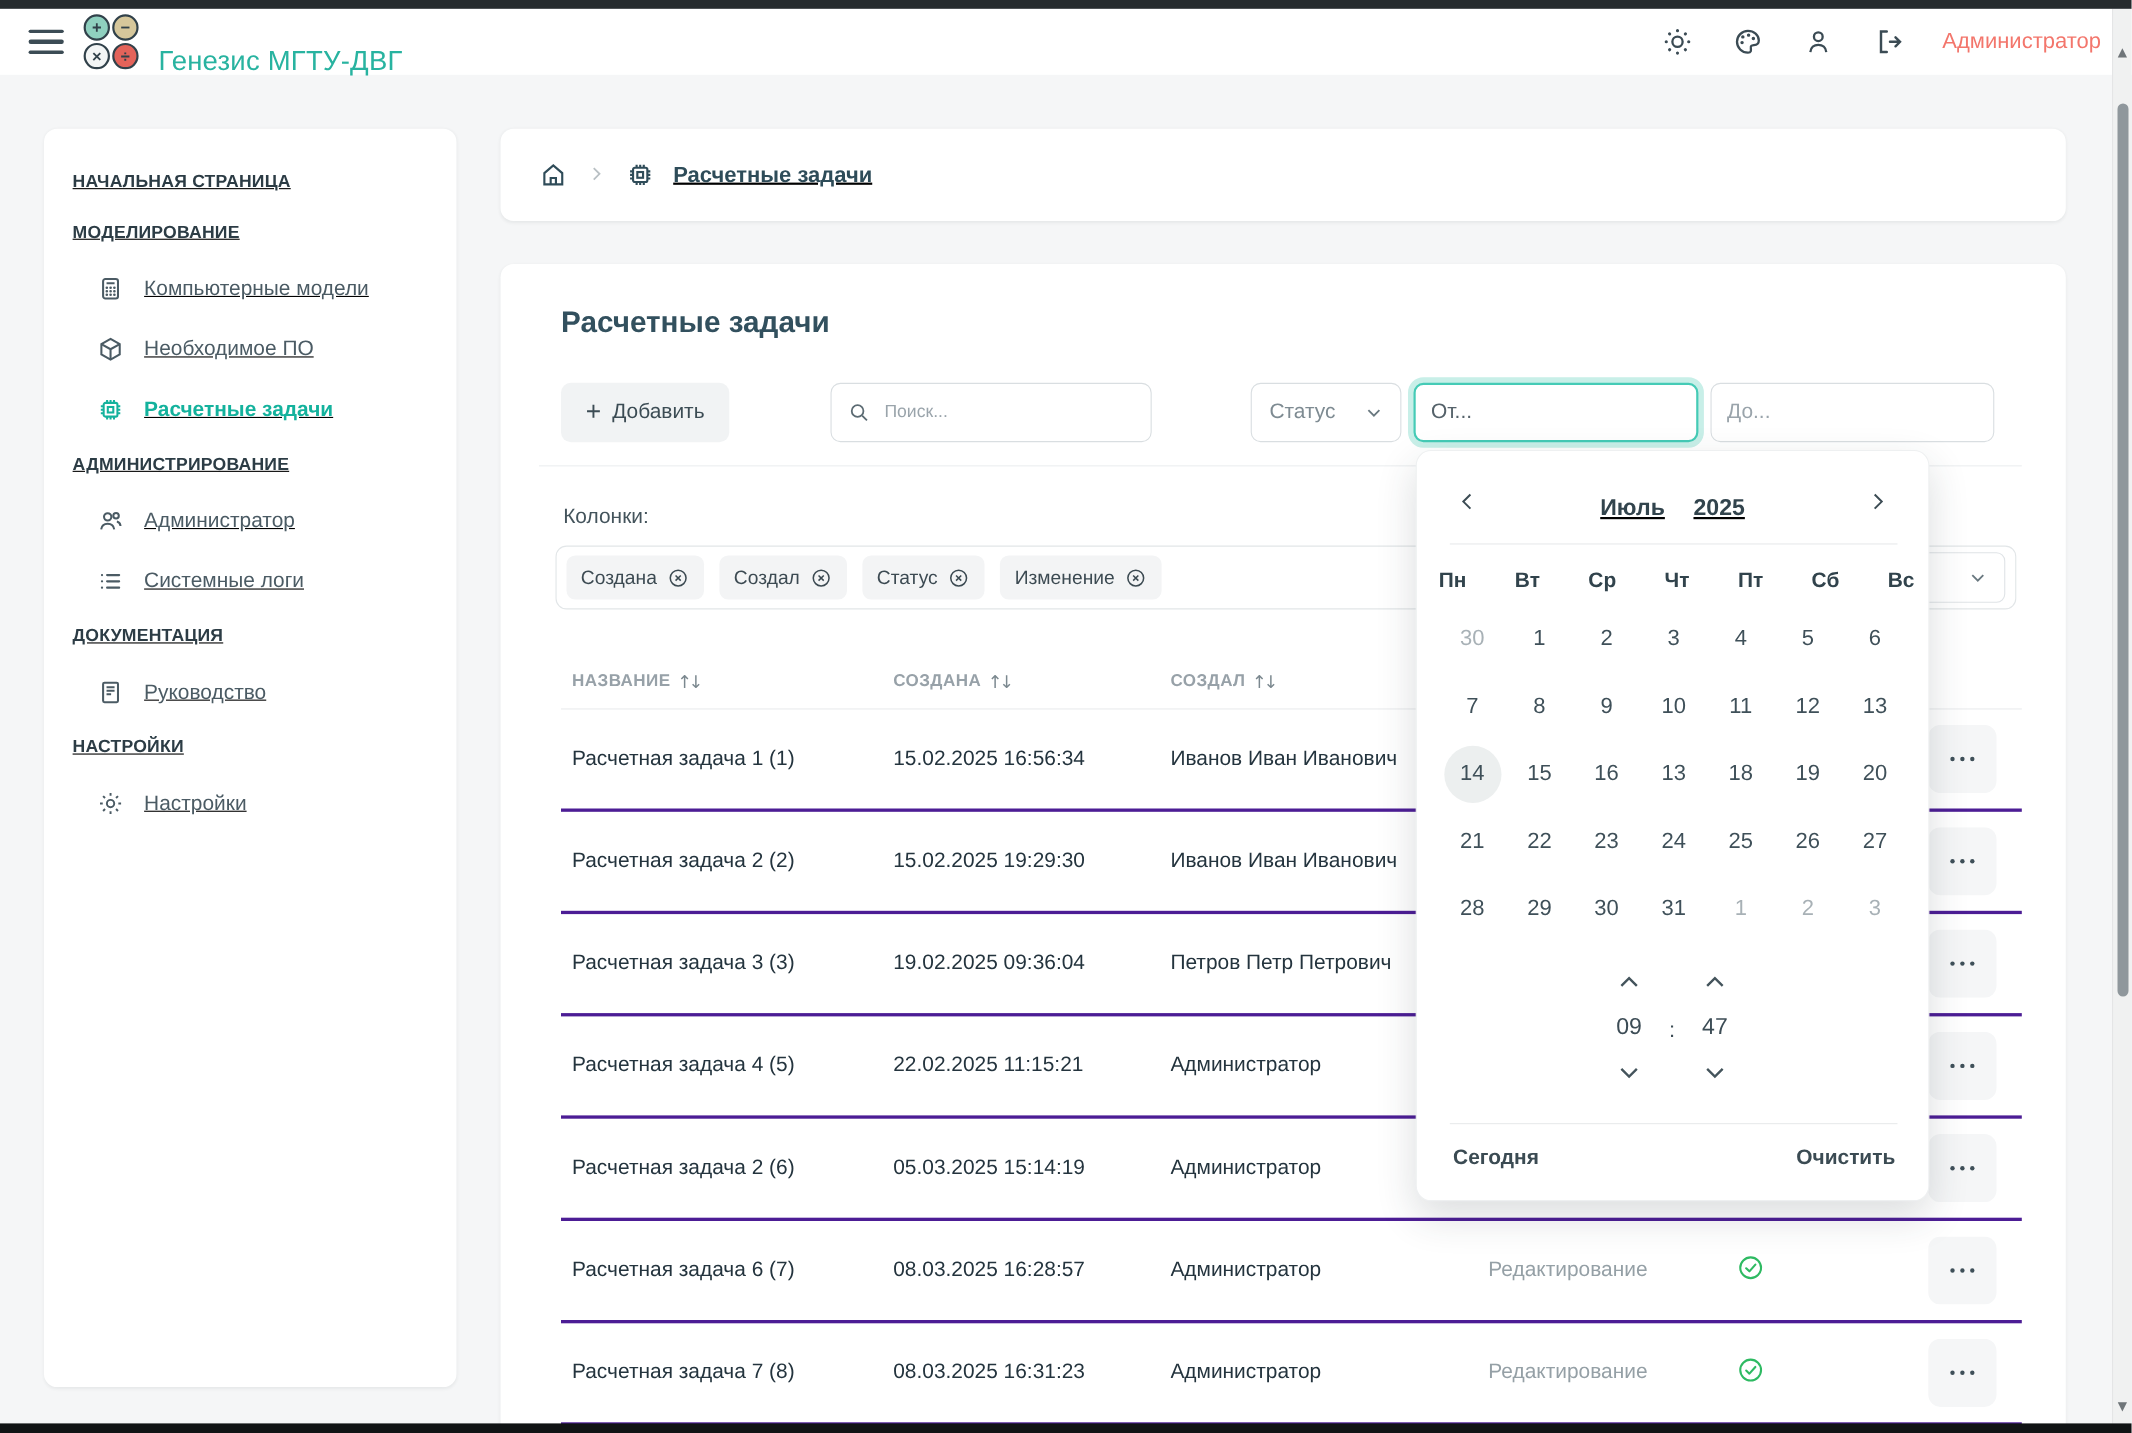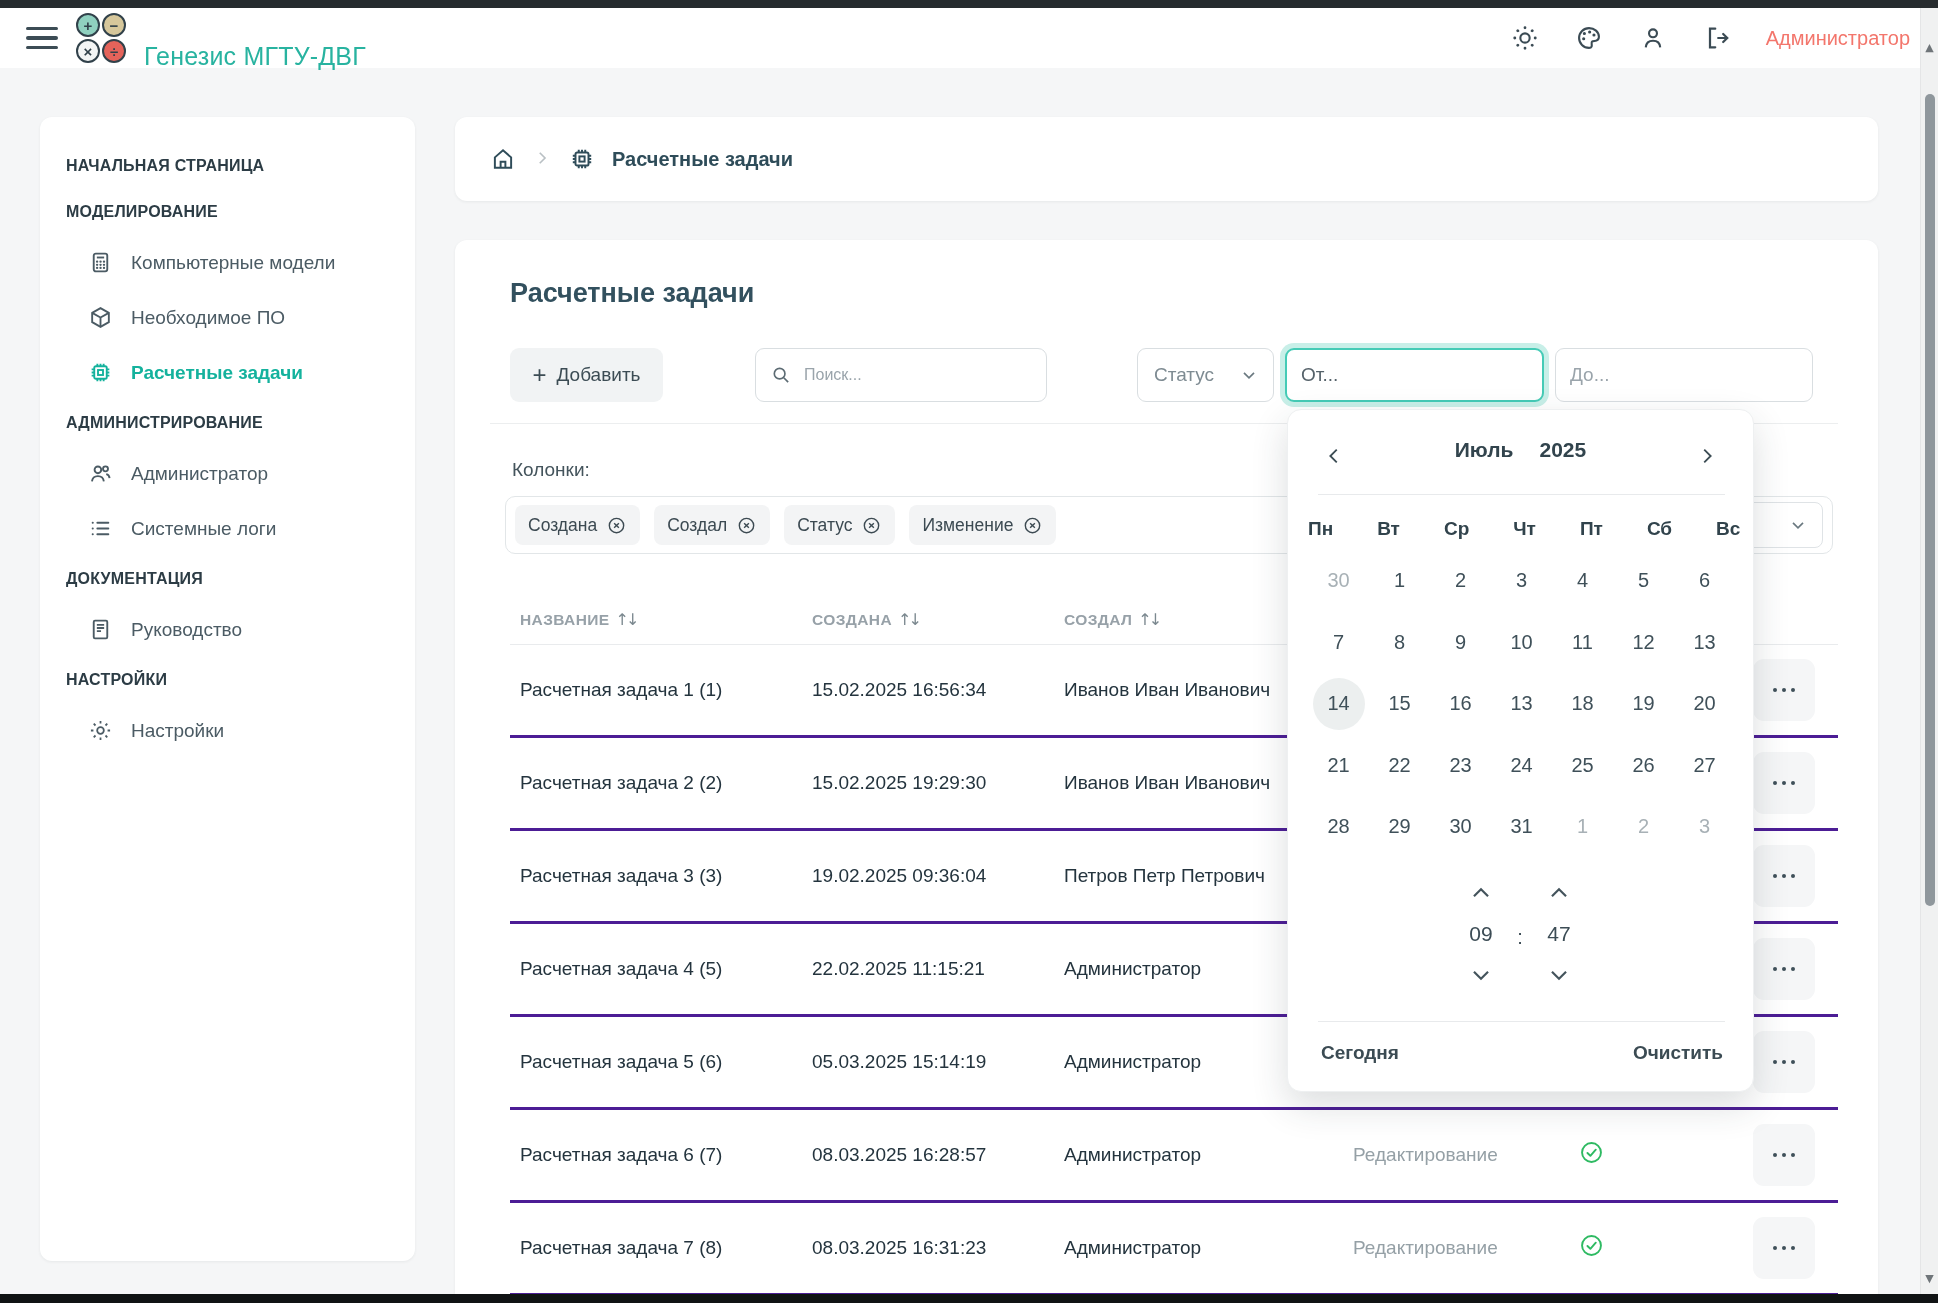--- a/index.html
+++ b/index.html
@@ -19,21 +19,21 @@
   .lc.minus{background:#d6c79b;}
   .lc.times{background:#f3f5f5;}
   .lc.divide{background:#e4635a;}
   .app-title{font-size:25px;font-weight:400;color:#28b3a0;letter-spacing:.2px;margin-top:36px;}
   .appbar-right{display:flex;align-items:center;gap:34px;}
   .hicon{width:30px;height:30px;color:#3b4b54;display:flex;align-items:center;justify-content:center;cursor:pointer;background:none;border:none;padding:0;}
   .hicon svg{width:28px;height:28px;}
   .role{font-size:20px;color:#f3766c;}
 
   
-  .card{position:absolute;background:#fff;border-radius:12px;box-shadow:0 1px 3px rgba(40,50,60,.07);}
+  .card{position:absolute;background:#fff;border-radius:12px;box-shadow:0 1px 3px rgba(40,50,60,.07);text-decoration:underline;}
 
   
   .sidebar{left:40px;top:117px;width:375px;height:1144px;padding:26px 0 0 0;}
   .side-section{padding:14px 0 14px 26px;font-size:16px;font-weight:700;color:#2c3c45;letter-spacing:.2px;}
   .side-item{height:55px;display:flex;align-items:center;gap:18px;padding-left:47px;font-size:19px;color:#4b5b64;cursor:pointer;}
   .side-item .si-icon{width:26px;height:26px;display:flex;align-items:center;justify-content:center;color:#4b5b64;}
   .side-item .si-icon svg{width:25px;height:25px;}
   .side-item.active{color:#14b29d;font-weight:700;}
   .side-item.active .si-icon{color:#14b29d;}
 
@@ -84,21 +84,21 @@
   .td:first-child{padding-left:10px;}
   .td.status{color:#95a0a6;}
   .td.check{padding-left:25px;}
   .td.check svg{width:27px;height:27px;}
   .td.actions{display:flex;justify-content:flex-end;padding-right:23px;}
   .dots-btn{width:62px;height:62px;background:#f5f6f7;border:none;border-radius:11px;display:flex;align-items:center;justify-content:center;gap:4.5px;cursor:pointer;}
   .dots-btn i{width:4.5px;height:4.5px;border-radius:50%;background:#3f5059;}
 
   
   .calendar{position:absolute;left:1287px;top:409px;width:467px;height:683px;background:#fff;border:1px solid #eef0f1;border-radius:14px;box-shadow:0 14px 36px rgba(35,48,59,.16);z-index:30;}
-  .cal-nav{position:absolute;left:0;top:28px;width:100%;height:36px;display:flex;align-items:flex-start;}
+  .cal-nav{position:absolute;left:0;top:28px;width:100%;height:36px;display:flex;align-items:flex-end;text-decoration:underline;}
   .cal-prev,.cal-next{position:absolute;width:36px;height:36px;background:none;border:none;color:#3c4c54;cursor:pointer;display:flex;align-items:center;justify-content:center;}
   .cal-prev{left:28px;}
   .cal-next{right:28px;}
   .cal-prev svg,.cal-next svg{width:22px;height:22px;}
   .cal-title{margin:0 auto;display:flex;gap:26px;font-size:21px;font-weight:700;color:#32444d;}
   .cal-divider{position:absolute;left:30px;top:84px;width:407px;height:1px;background:#e8eaec;}
   .cal-weekdays,.cal-days{position:absolute;left:20px;width:427px;display:grid;grid-template-columns:repeat(7,1fr);}
   .cal-weekdays{top:100px;gap:44px;}
   .wd{height:38px;display:flex;align-items:center;justify-content:center;font-size:19px;font-weight:700;color:#31434c;}
   .cal-days{top:140px;}
@@ -411,21 +411,21 @@
           <div class="td check"></div>
           <div class="td actions">
             <button class="dots-btn">
               <i></i>
               <i></i>
               <i></i>
             </button>
           </div>
         </div>
         <div class="trow tr">
-          <div class="td">Расчетная задача 5 (6)</div>
+          <div class="td">Расчетная задача 2 (6)</div>
           <div class="td">05.03.2025 15:14:19</div>
           <div class="td">Администратор</div>
           <div class="td status"></div>
           <div class="td check"></div>
           <div class="td actions">
             <button class="dots-btn">
               <i></i>
               <i></i>
               <i></i>
             </button>

